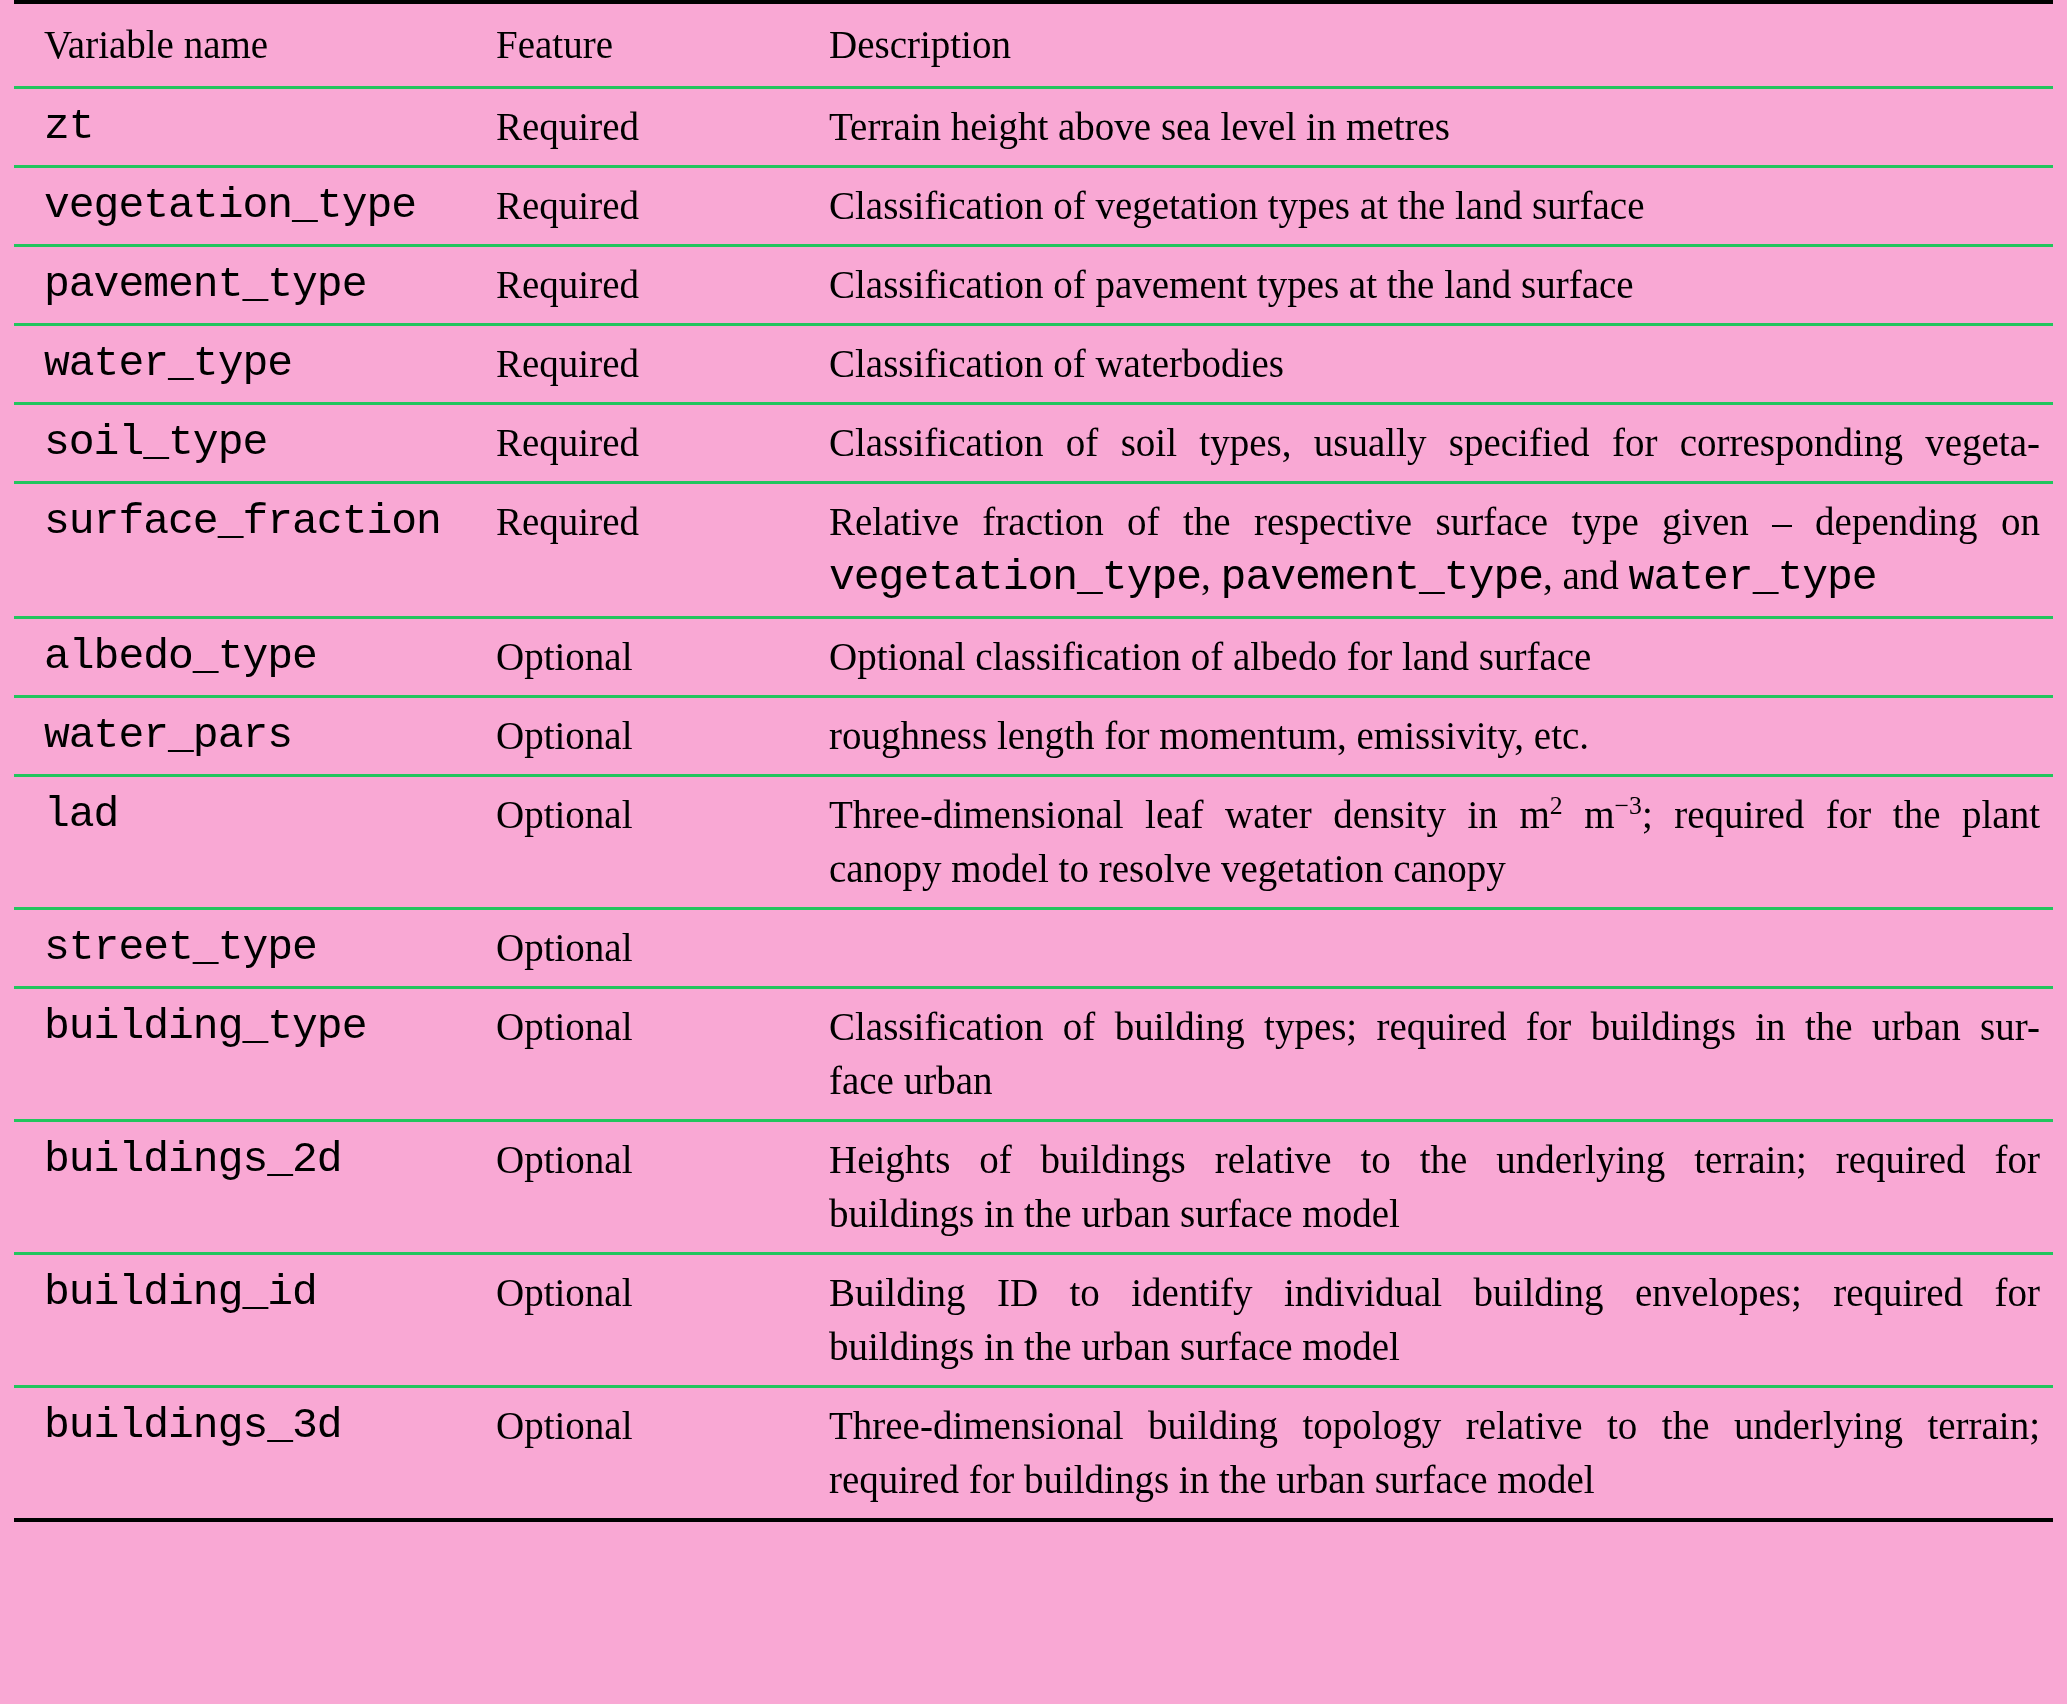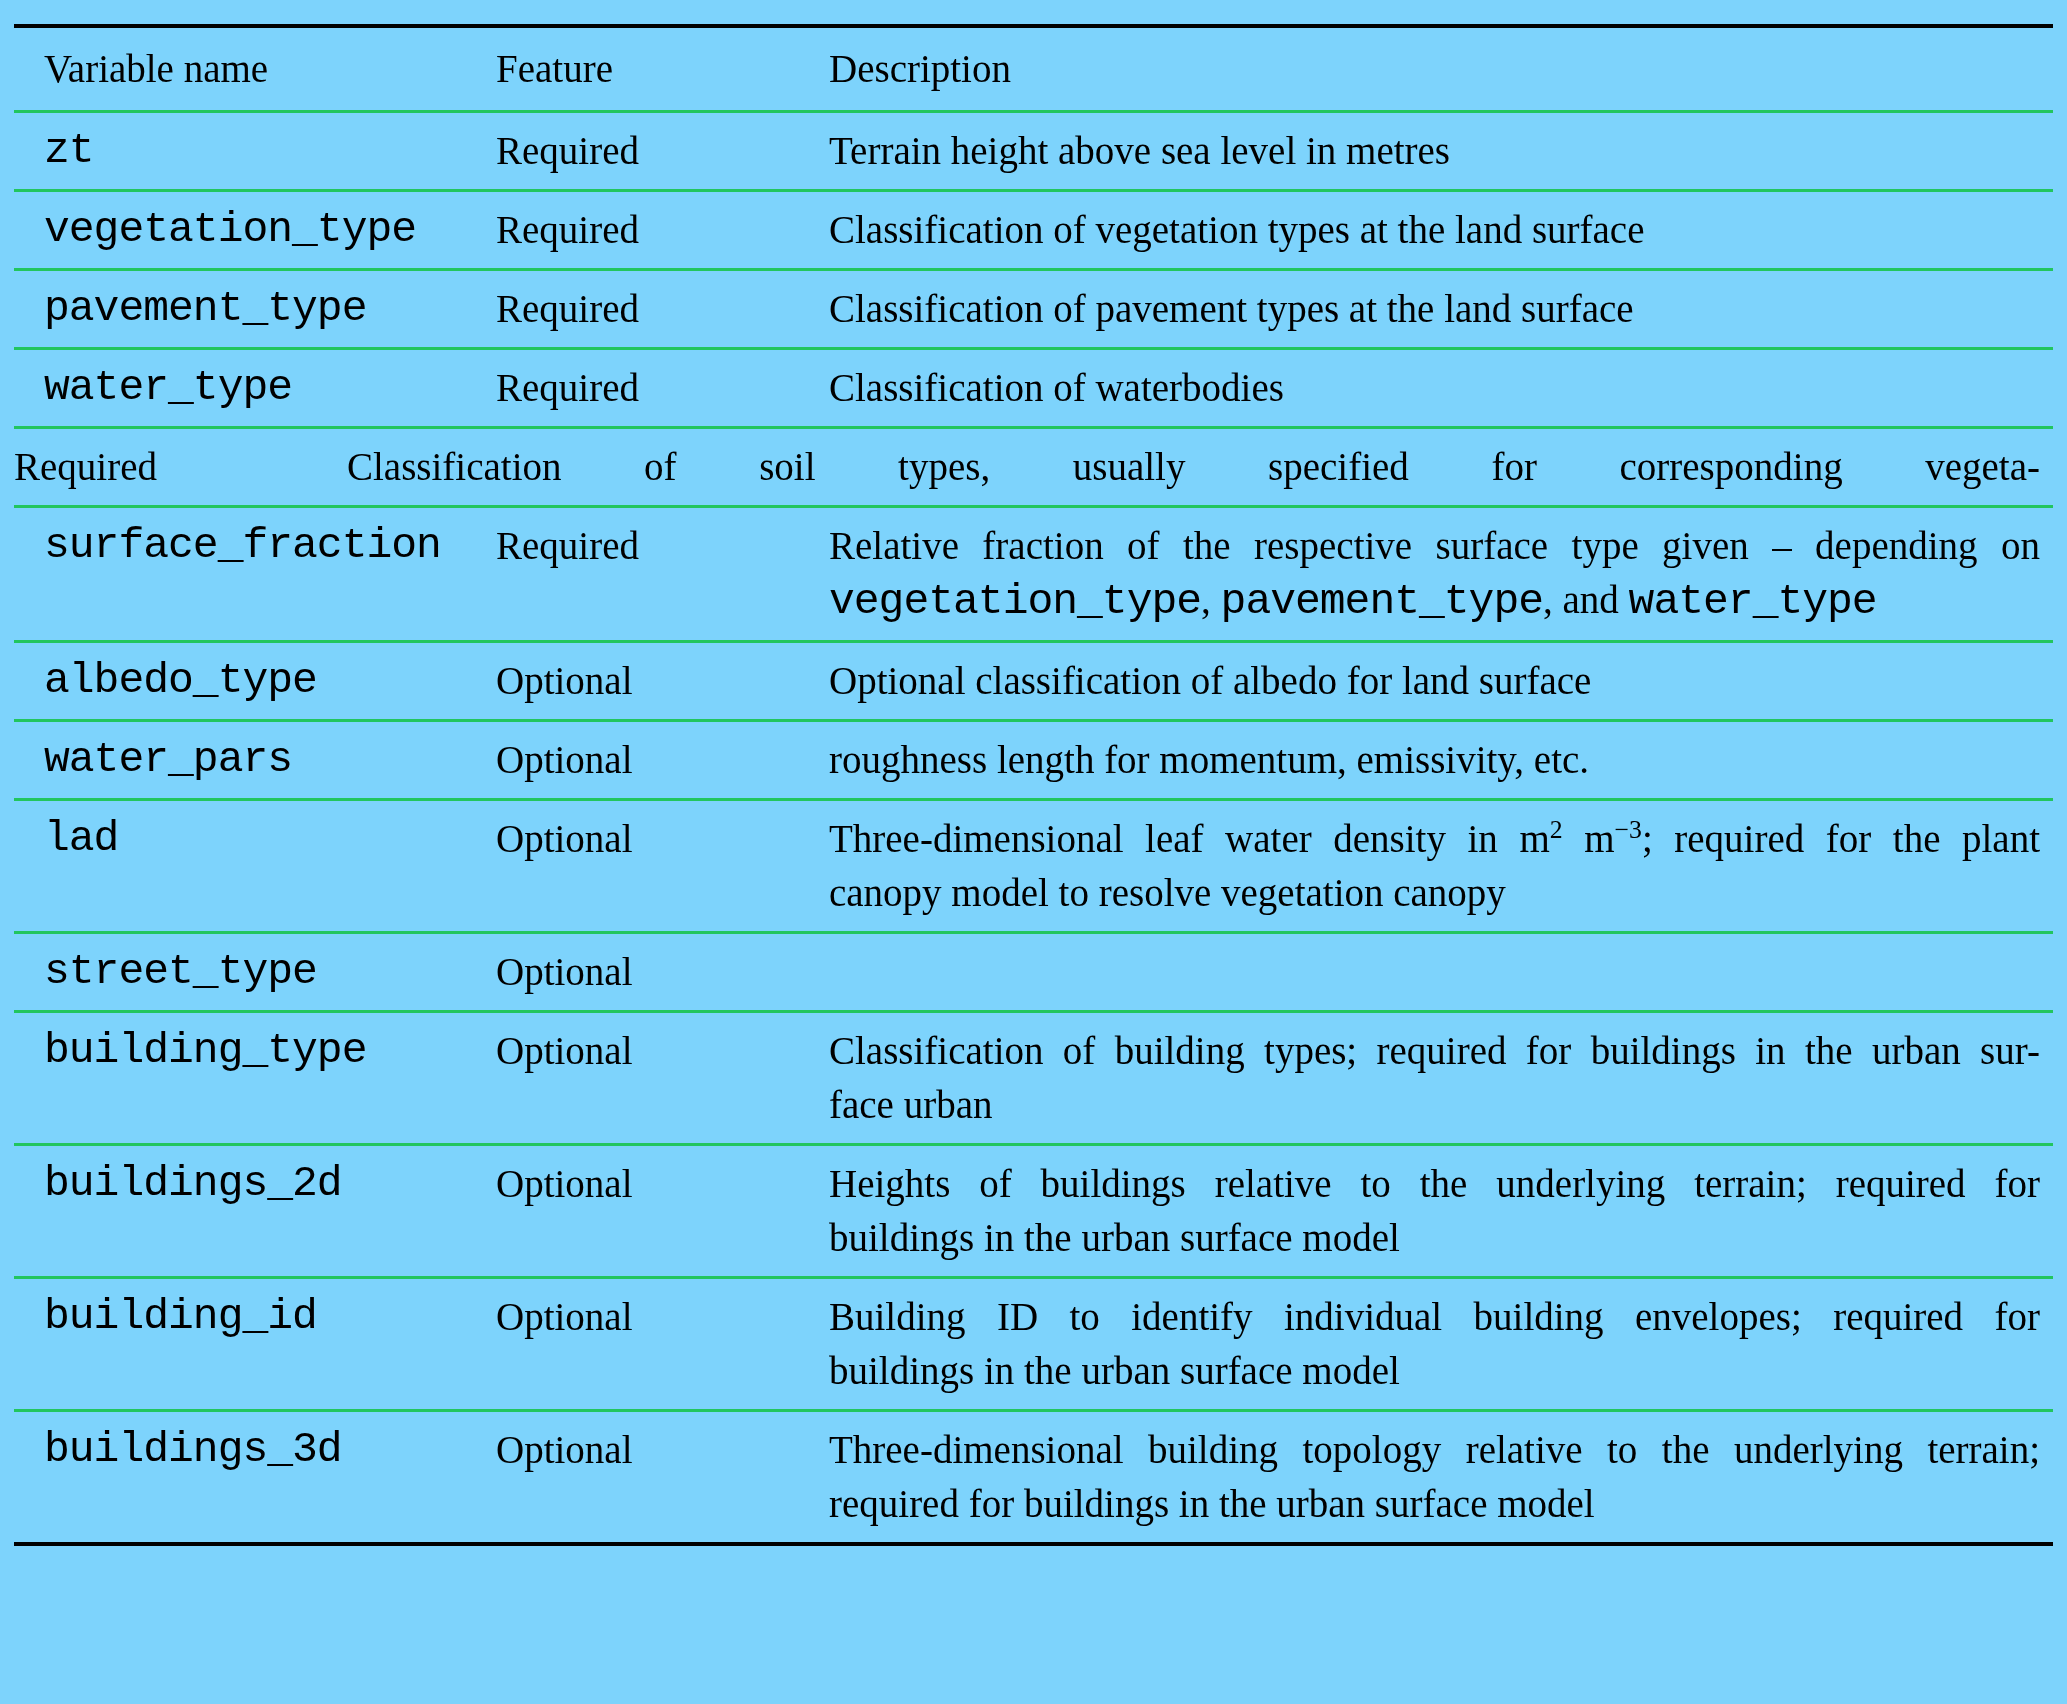--- a/index.html
+++ b/index.html
@@ -1,21 +1,21 @@
 <!DOCTYPE html>
 <html><head>
 <meta charset="utf-8">
 <style>
   html, body { margin: 0; padding: 0; background: #ffffff; }
   .page {
     width: 2067px;
     height: 1704px;
     box-sizing: border-box;
-    padding: 24px 14px 0 14px;
-    background: #7dd3fc;
+    padding: 0 14px 0 14px;
+    background: #f9a8d4;
     color: #000000;
     font-family: "Liberation Serif", serif;
     font-size: 39px;
     overflow: hidden;
   }
   .tbl {
     border-top: 4px solid #000000;
     border-bottom: 4px solid #000000;
   }
   .row {
@@ -100,20 +100,21 @@
 
   <div class="row">
     <div class="cell cell-var">water_type</div>
     <div class="cell cell-feat">Required</div>
     <div class="cell cell-desc">
           <div class="dline"><span>Classification of waterbodies</span></div>
         </div>
   </div>
 
   <div class="row">
+    <div class="cell cell-var">soil_type</div>
     <div class="cell cell-feat">Required</div>
     <div class="cell cell-desc">
           <div class="dline just"><span>Classification of soil types, usually specified for corresponding vegeta-</span></div>
         </div>
   </div>
 
   <div class="row">
     <div class="cell cell-var">surface_fraction</div>
     <div class="cell cell-feat">Required</div>
     <div class="cell cell-desc">

